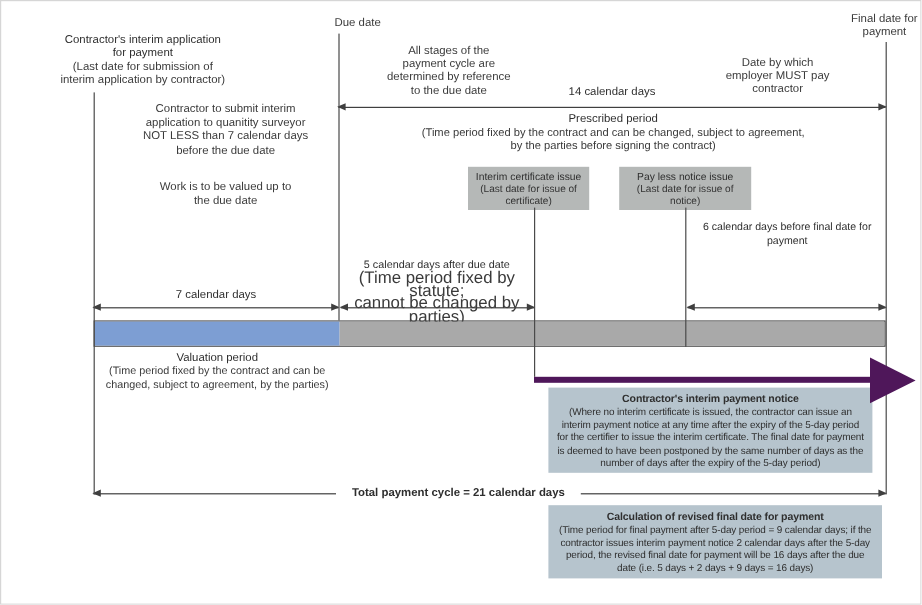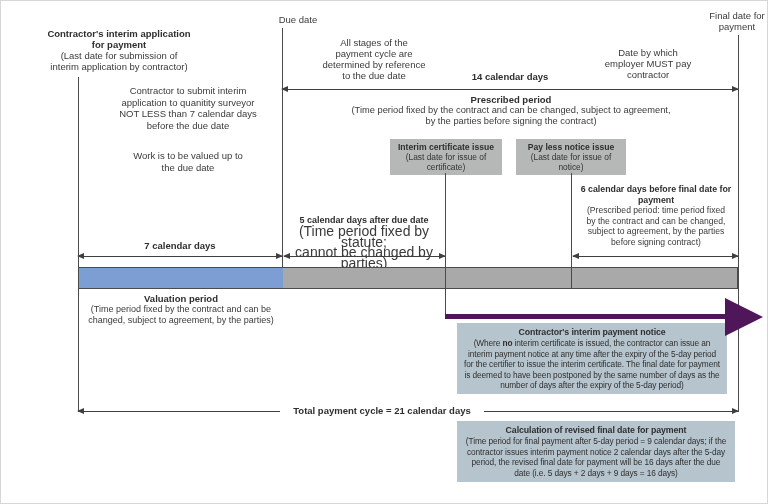--- a/index.html
+++ b/index.html
@@ -3,21 +3,21 @@
 <meta charset="utf-8">
 <style>
   html,body{margin:0;padding:0;background:#fff;}
   .canvas{
     position:relative;width:766px;height:502px;background:#fff;
     border:1px solid #d6d6d6;overflow:hidden;
     font-family:"Liberation Sans",sans-serif;color:#3a3a3a;
   }
   .blk{position:absolute;text-align:center;font-size:9.5px;line-height:11px;}
   .pre{white-space:pre-line;}
-  .b{font-weight:bold;color:#2e2e2e;text-align:center;}
+  .b{font-weight:normal;color:#2e2e2e;text-align:center;}
   .vline{position:absolute;width:1px;background:#4a4a4a;z-index:3;}
   .harrow{position:absolute;height:1px;background:#3f3f3f;z-index:2;}
   .harrow::before{content:"";position:absolute;left:-1px;top:-3px;width:0;height:0;
     border-top:3px solid transparent;border-bottom:3px solid transparent;border-right:7px solid #3f3f3f;}
   .harrow::after{content:"";position:absolute;right:-1px;top:-3px;width:0;height:0;
     border-top:3px solid transparent;border-bottom:3px solid transparent;border-left:7px solid #3f3f3f;}
   .bar{position:absolute;left:77px;top:266px;width:660px;height:22px;
     border:1px solid #4b4b4b;box-sizing:border-box;display:flex;z-index:1;}
   .bar .seg-blue{width:204px;background:#7d9ed3;}
   .bar .seg-gray{flex:1;background:#a9a9a9;}
@@ -72,38 +72,34 @@
 
   <div class="blk b" style="left:429px;top:70px;width:160px;">14 calendar days</div>
   <div class="harrow" style="left:281px;top:88px;width:456px;"></div>
 
   <div class="blk" style="left:290px;top:93px;width:440px;">
     <div class="b">Prescribed period</div>
     <div class="pre small-note" style="line-height:10.5px;">(Time period fixed by the contract and can be changed, subject to agreement,
 by the parties before signing the contract)</div>
   </div>
 
-  <div class="eventbox" style="left:389px;top:138px;width:112px;">
+  <div class="eventbox" style="left:389px;top:138px;width:101px;">
     <div class="b">Interim certificate issue</div>
     <div class="pre">(Last date for issue of
 certificate)</div>
   </div>
   <div class="eventbox" style="left:515px;top:138px;width:110px;">
     <div class="b">Pay less notice issue</div>
     <div class="pre">(Last date for issue of
 notice)</div>
   </div>
 
   <div class="blk" style="left:574px;top:183px;width:162px;">
     <div class="b pre" style="font-size:8.8px;line-height:10.5px;">6 calendar days before final date for
 payment</div>
-    <div class="pre" style="font-size:8.6px;line-height:10.5px;">(Prescribed period: time period fixed
-by the contract and can be changed,
-subject to agreement, by the parties
-before signing contract)</div>
   </div>
 
   <div class="blk" style="left:283px;top:214px;width:160px;">
     <div class="b" style="font-size:9px;line-height:11px;">5 calendar days after due date</div>
     <div class="pre" style="font-size:14px;line-height:10.5px;">(Time period fixed by statute;
 cannot be changed by parties)</div>
   </div>
 
   <div class="blk b" style="left:98px;top:239px;width:162px;">7 calendar days</div>
 

